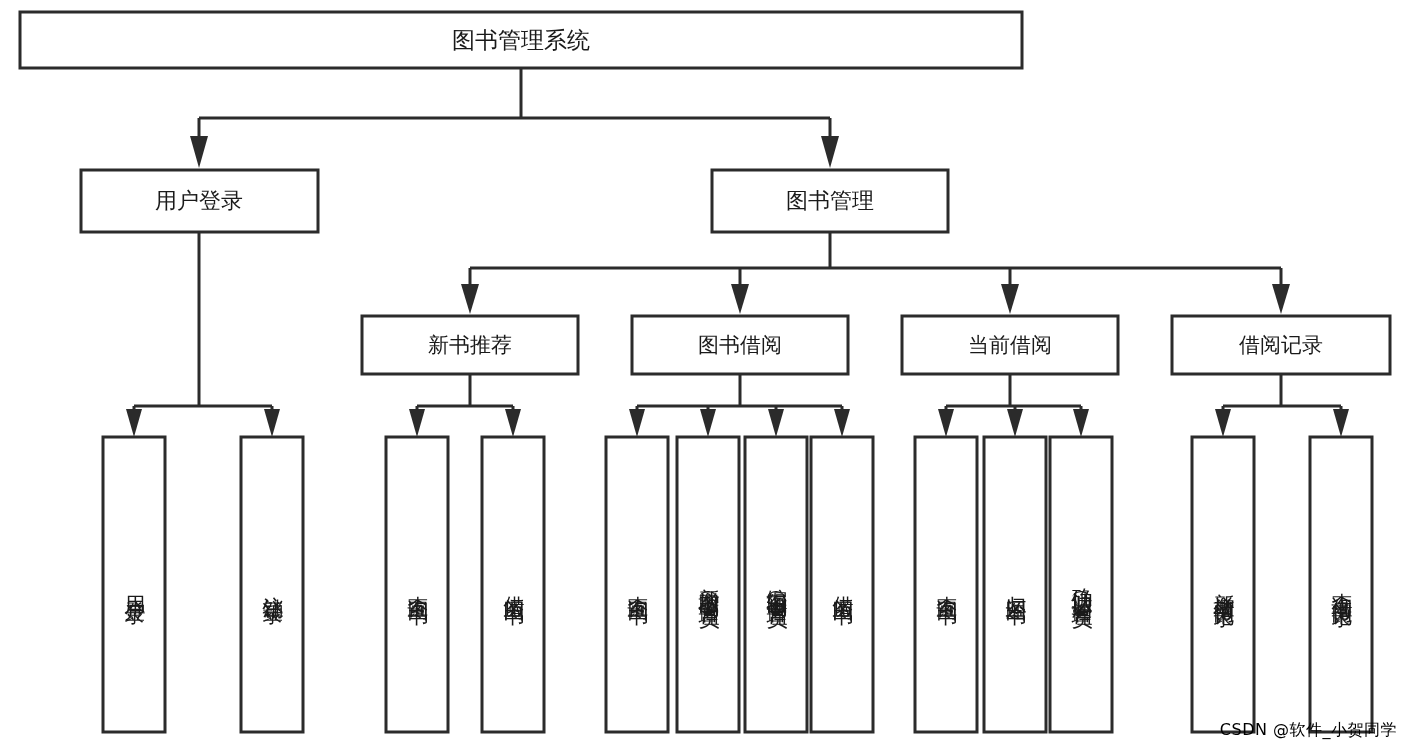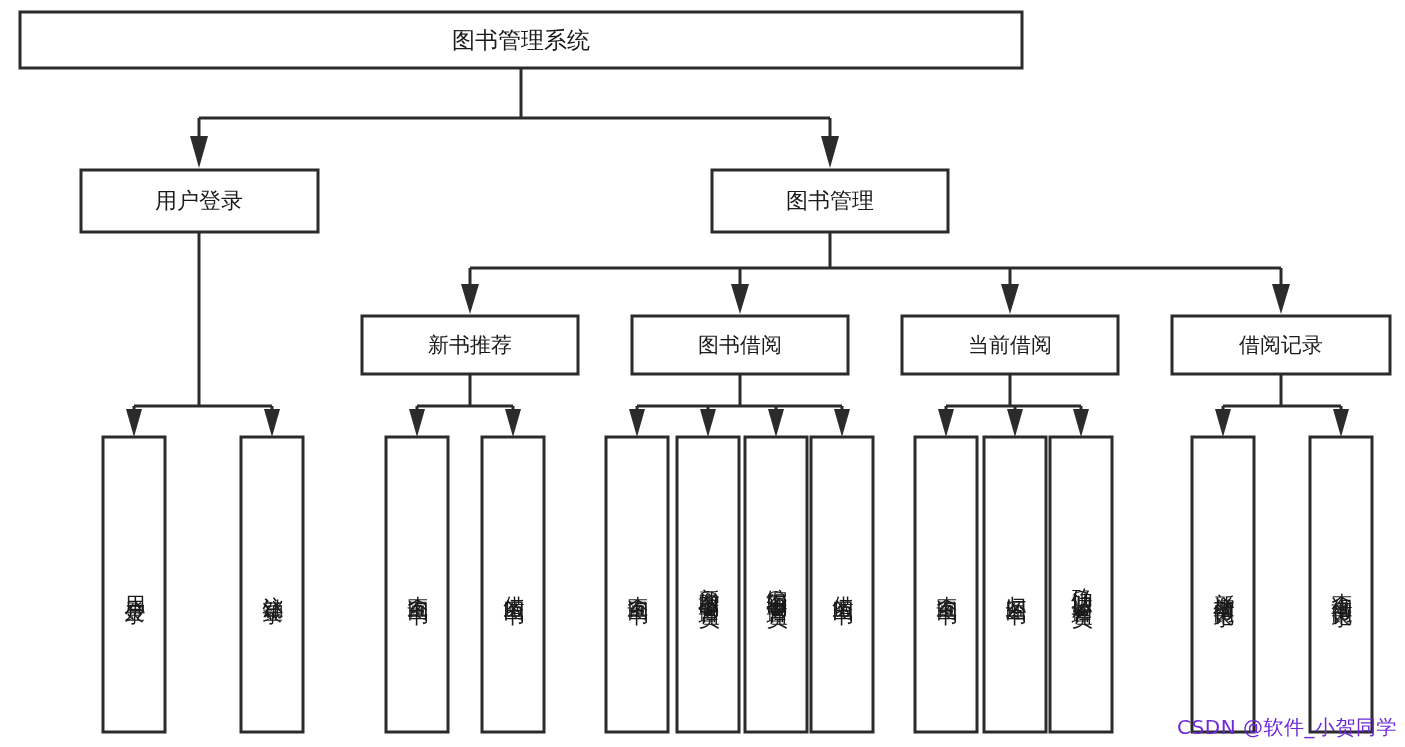--- a/index.html
+++ b/index.html
@@ -23,22 +23,22 @@
   .lvl3-label{font-size:21px;}
   .leaf-label{
     font-size:21px;
     writing-mode:vertical-rl;
     text-orientation:upright;
     letter-spacing:3px;
   }
   .watermark{
     position:absolute;
     right:8px;bottom:6px;
-    font-size:20px;
-    color:#6d28d9;
+    font-size:16px;
+    color:#000000;
     font-family:"DejaVu Sans","Liberation Sans",sans-serif;
     white-space:nowrap;
     letter-spacing:0.5px;
   }
 </style>
 </head>
 <body>
 
 <div id="stage">
 

